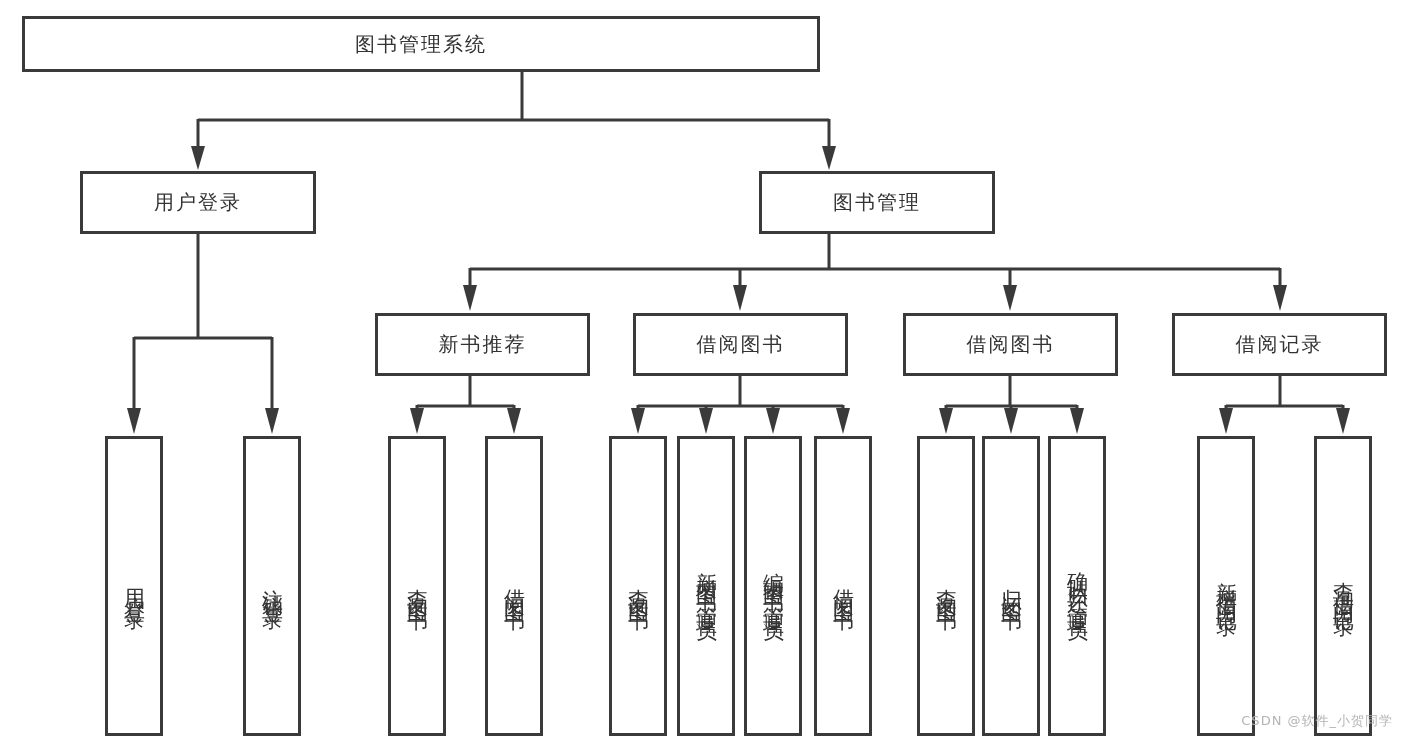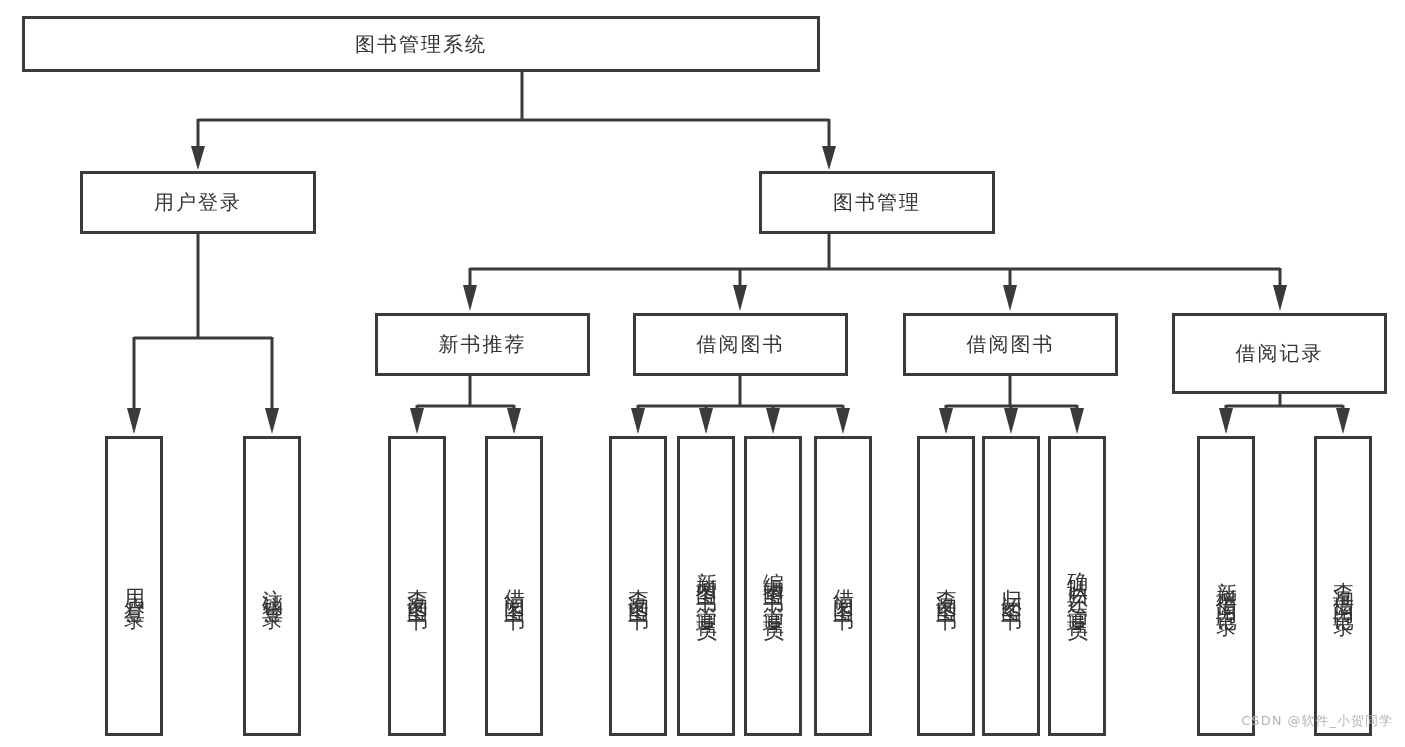--- a/index.html
+++ b/index.html
@@ -59,21 +59,21 @@
   }
   
   .n-root   { left: 22px;  top: 16px;  width: 798px; height: 56px; }
   
   .n-login  { left: 80px;  top: 171px; width: 236px; height: 63px; }
   .n-mgmt   { left: 711px; top: 171px; width: 236px; height: 63px; margin-left: 48px; }
   
   .n-rec    { left: 363px;  top: 313px; width: 215px; height: 63px; margin-left: 12px; }
   .n-borrow { left: 633px;  top: 313px; width: 215px; height: 63px; }
   .n-cur    { left: 903px;  top: 313px; width: 215px; height: 63px; }
-  .n-rcd    { left: 1172px; top: 313px; width: 215px; height: 81px; }
+  .n-rcd    { left: 1172px; top: 313px; width: 215px; height: 63px; }
   
   .leaf { top: 436px; width: 58px; height: 300px; }
   .l-ulogin  { left: 105px; }
   .l-logout  { left: 243px; }
   .l-rq      { left: 388px; }
   .l-rb      { left: 485px; }
   .l-bq      { left: 609px; }
   .l-badd    { left: 677px; }
   .l-bedit   { left: 744px; }
   .l-bb      { left: 814px; }

